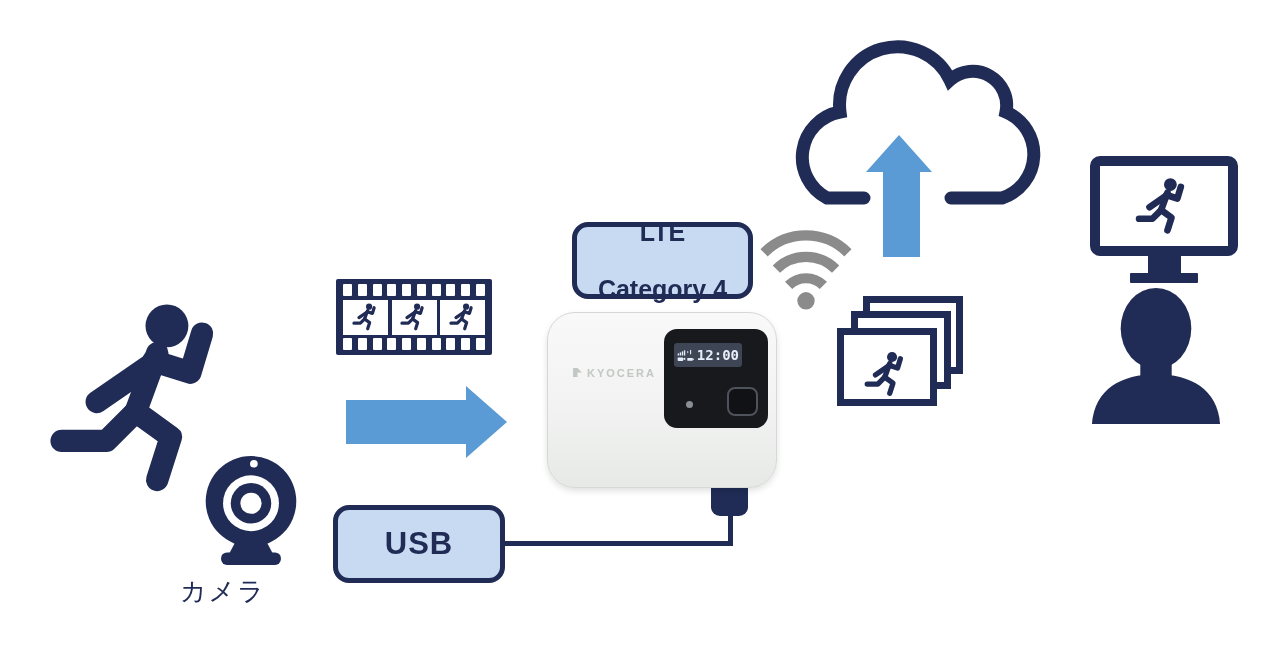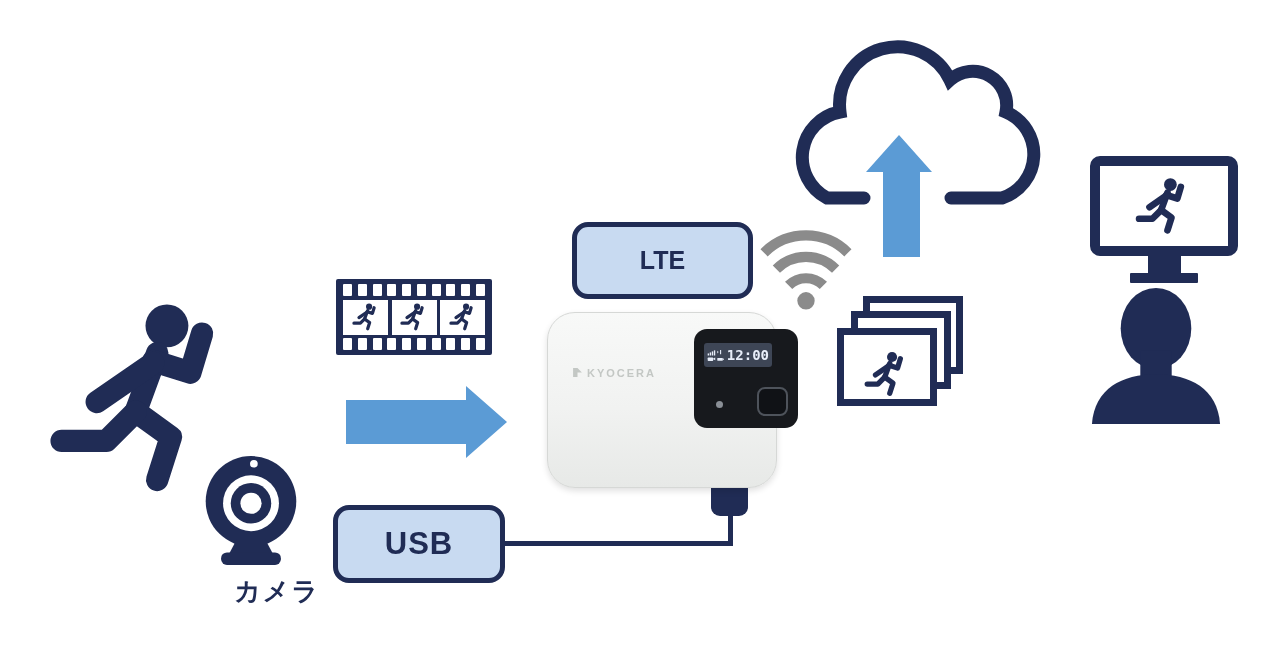--- a/index.html
+++ b/index.html
@@ -30,41 +30,41 @@
   .sprocket-row{display:flex;justify-content:space-between;}
   .hole{width:9px;height:12px;background:#fff;border-radius:1px;}
   .frames{display:flex;justify-content:space-between;margin:3px 0;}
   .frame{width:45px;height:35px;background:#fff;display:flex;align-items:center;justify-content:center;}
 
   
   .device{background:linear-gradient(180deg,#f8f9f8 0%,#f1f2f1 55%,#e7e9e7 100%);
     border:1px solid #d6d8d6;border-radius:28px;box-shadow:0 3px 6px rgba(0,0,0,.12);}
   .brand{position:absolute;left:24px;top:54px;display:flex;gap:4px;
     color:var(--brand-gray);font-size:11px;letter-spacing:2px;font-weight:bold;}
-  .panel{position:absolute;left:116px;top:16px;width:104px;height:99px;background:var(--panel-black);border-radius:13px;margin-left:30px;}
+  .panel{position:absolute;left:116px;top:16px;width:104px;height:99px;background:var(--panel-black);border-radius:13px;}
   .lcd{position:absolute;left:10px;top:14px;width:68px;height:24px;background:var(--display-bg);
     border-radius:3px;display:flex;align-items:center;justify-content:flex-start;padding:2px 3px;gap:2px;}
   .lcd-time{color:var(--display-text);font-family:"DejaVu Sans Mono","Liberation Mono",monospace;
     font-size:14px;font-weight:bold;letter-spacing:0px;}
   .led{position:absolute;left:22px;top:72px;width:7px;height:7px;border-radius:50%;background:#8a8f96;}
   .dev-button{position:absolute;left:63px;top:58px;width:31px;height:29px;border-radius:8px;
     background:#101216;border:2px solid #4e535b;}
   .usb-plug{background:var(--navy);border-radius:2px 2px 9px 9px;}
 
   
   .photo{position:absolute;width:100px;height:78px;background:#fff;border:7px solid var(--navy);
     display:flex;align-items:flex-end;justify-content:center;}
 
   
   .screen{border:10px solid var(--navy);border-radius:10px;background:#fff;width:148px;height:100px;
     display:flex;align-items:center;justify-content:center;}
   .monitor-neck{width:33px;height:17px;background:var(--navy);margin:0 auto;}
   .monitor-base{width:68px;height:10px;background:var(--navy);margin:0 auto;border-radius:1px;}
 
-  .camera-label{font-size:26px;font-weight:bold;color:var(--navy);text-align:right;letter-spacing:2px;}
+  .camera-label{font-size:26px;font-weight:normal;color:var(--navy);text-align:left;letter-spacing:2px;}
 </style>
 </head>
 <body>
 
 <svg width="0" height="0" style="position:absolute" aria-hidden="true">
   <symbol id="runner" viewBox="0 0 100 100">
     <circle cx="61" cy="13" r="11" fill="currentColor"></circle>
     <g fill="none" stroke="currentColor" stroke-width="11.5" stroke-linecap="round" stroke-linejoin="round">
       <path d="M56 27 L45 57"></path>
       <path d="M54 31 L73 37 L79 17"></path>
@@ -171,20 +171,21 @@
         </svg>
         <span class="lcd-time">12:00</span>
       </div>
       <div class="led"></div>
       <div class="dev-button"></div>
     </div>
   </div>
 
   <div class="abs pill" style="left:572px;top:222px;width:181px;height:77px">
     <span class="l1">LTE</span>
+    <span class="l2">Category 4</span>
   </div>
 
   <svg class="abs" style="left:754px;top:216px" width="104" height="94" viewBox="0 0 100 92">
     <g stroke="var(--wifi-gray)" stroke-width="10" fill="none">
       <path d="M33 68 A24 24 0 0 1 67 68"></path>
       <path d="M21 52 A41 41 0 0 1 79 52"></path>
       <path d="M9 36 A58 58 0 0 1 91 36"></path>
     </g>
     <circle cx="50" cy="83" r="8.5" fill="var(--wifi-gray)"></circle>
   </svg>

